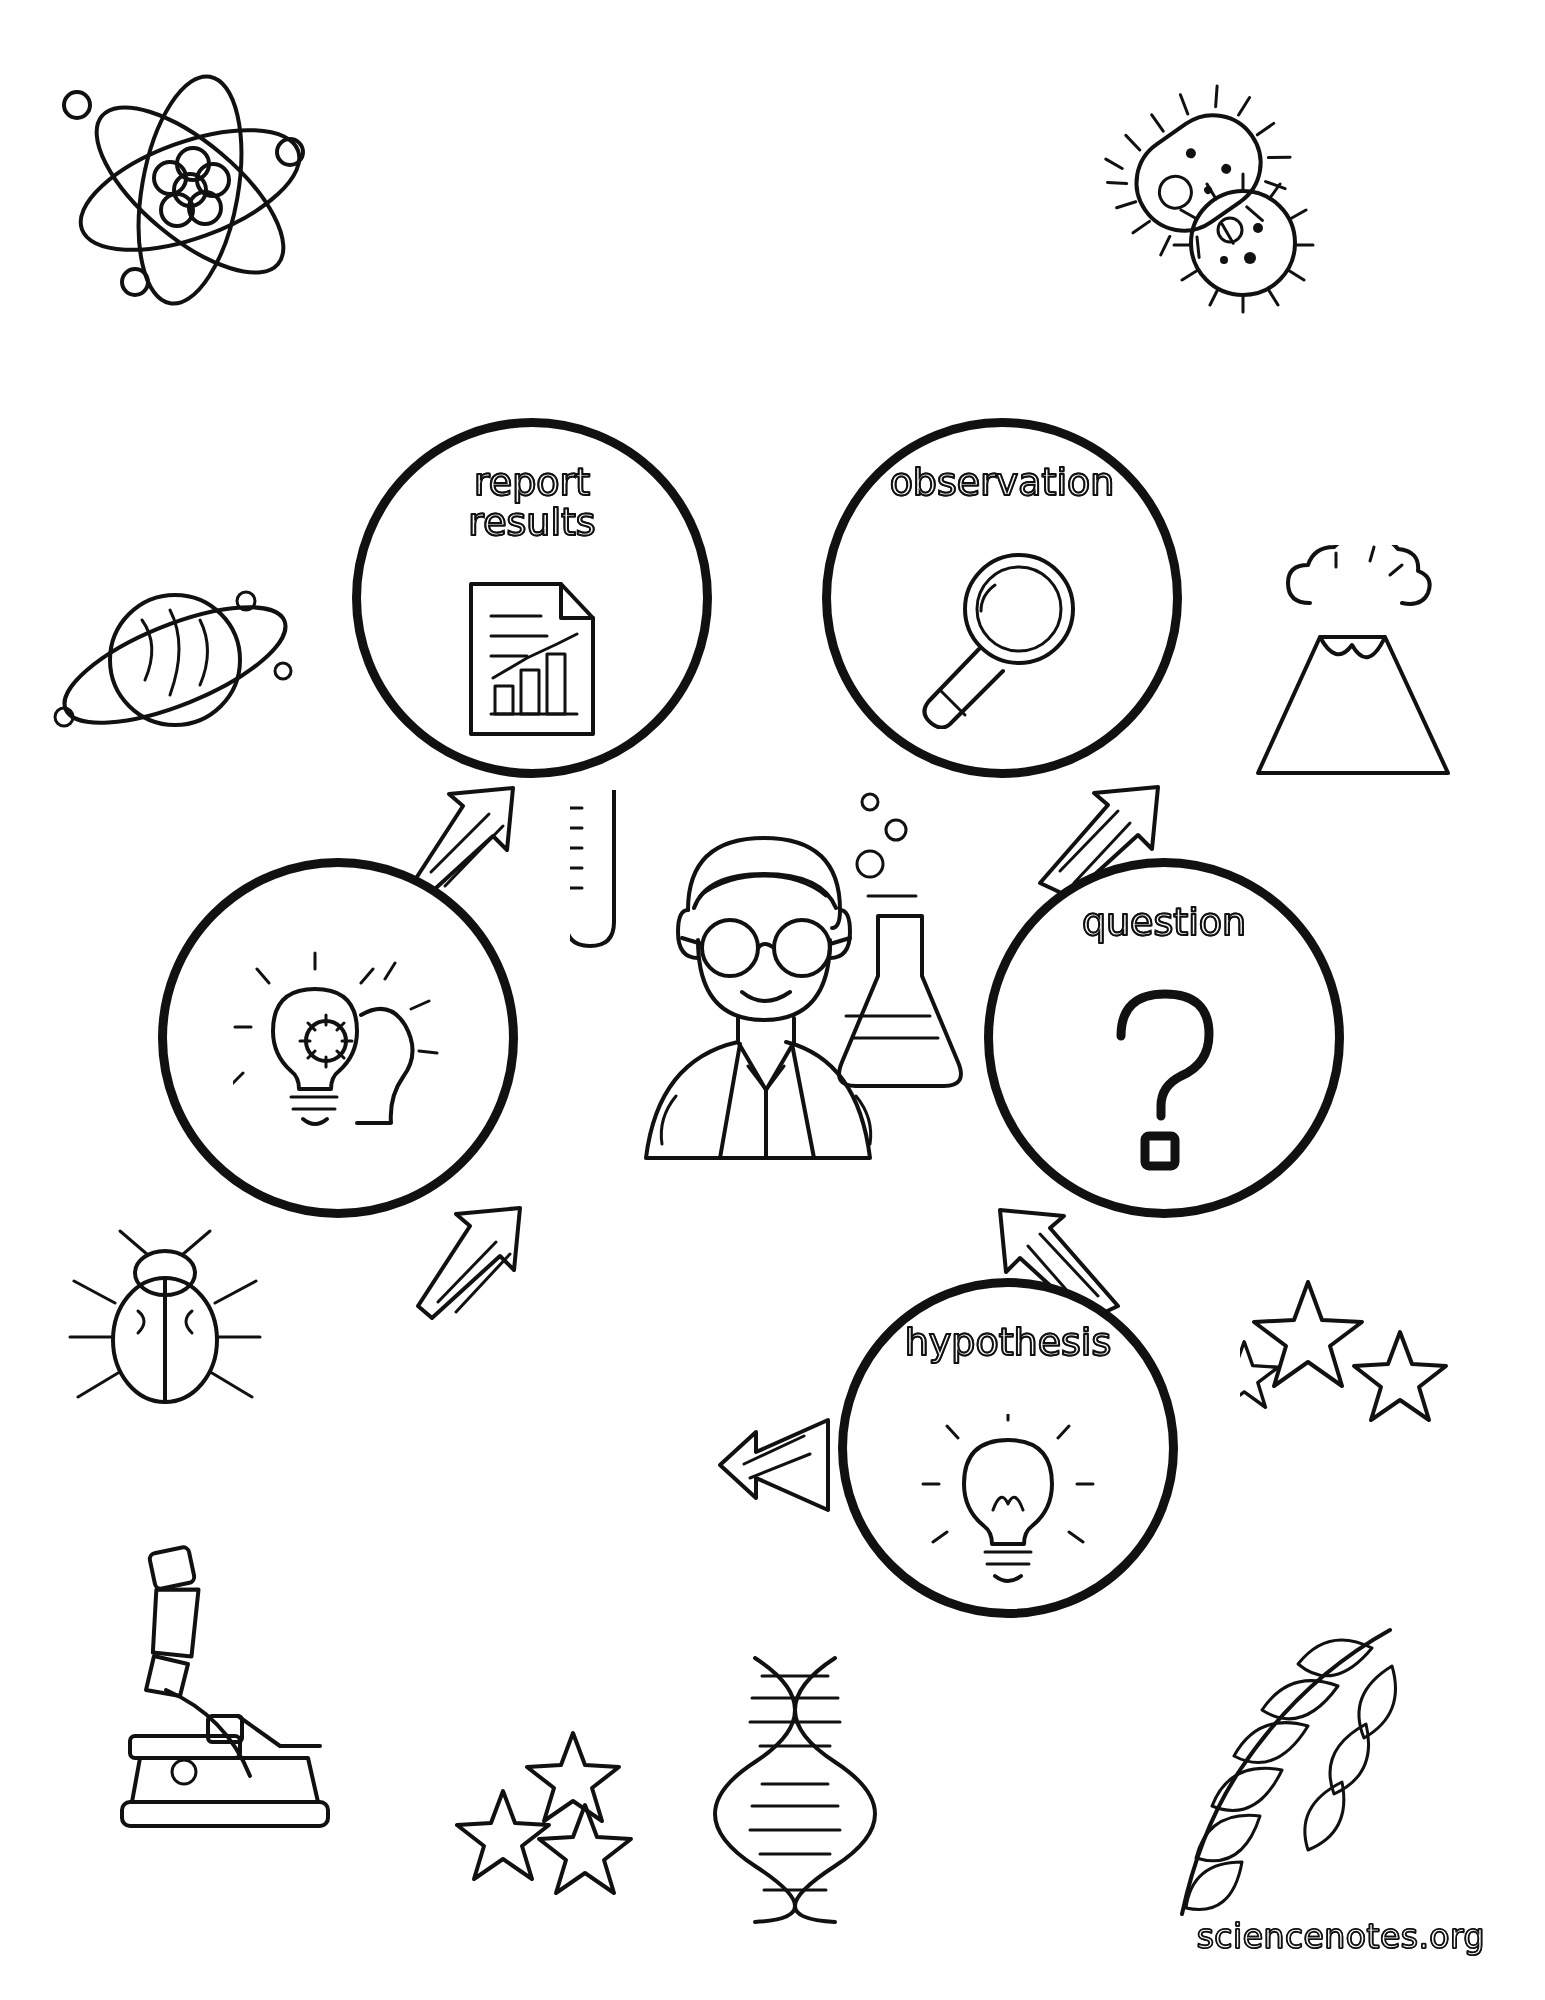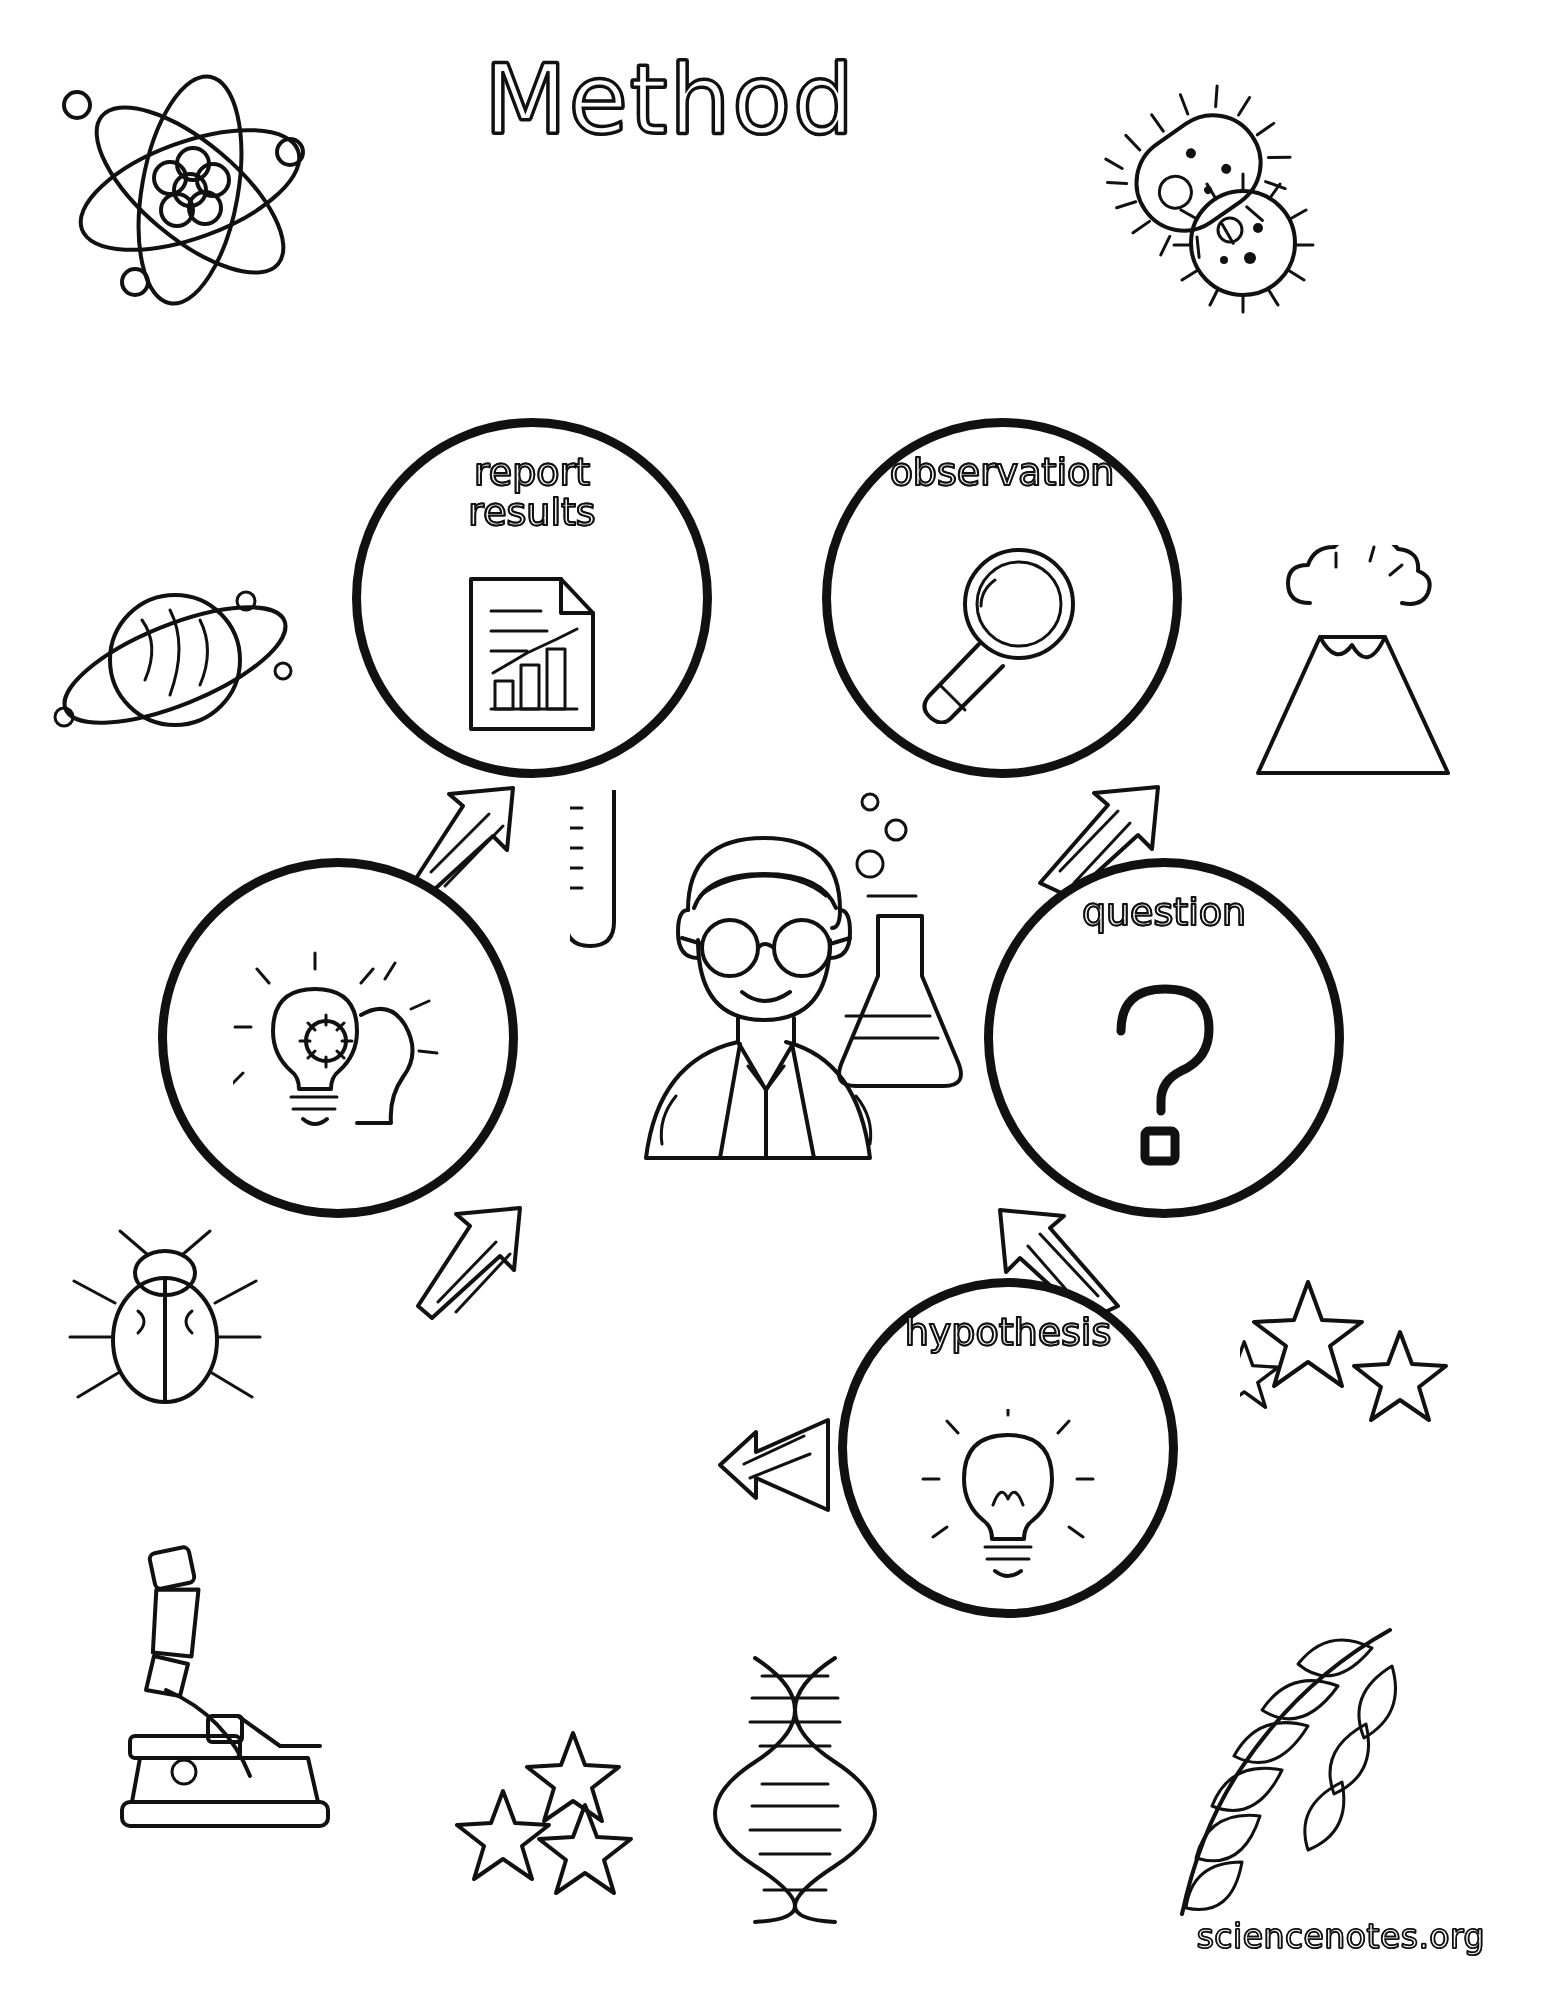--- a/index.html
+++ b/index.html
@@ -47,21 +47,21 @@
     border: 9px solid #111;
     border-radius: 50%;
     background: #fff;
     box-sizing: border-box;
     display: flex;
     flex-direction: column;
     align-items: center;
     justify-content: flex-start;
   }
   .node .label {
-    margin-top: 26px;
+    margin-top: 36px;
     text-align: center;
     font-size: 38px;
     line-height: 1.05;
     color: #ffffff;
     -webkit-text-stroke: 2px #111;
     text-shadow: -1px 0 #111, 1px 0 #111, 0 -1px #111, 0 1px #111;
     max-width: 92%;
   }
   .node .art {
     margin-top: 6px;
@@ -98,21 +98,20 @@
   .st { fill: none; stroke: #111; stroke-width: 4; stroke-linecap: round; stroke-linejoin: round; }
   .st2 { fill: none; stroke: #111; stroke-width: 3; stroke-linecap: round; stroke-linejoin: round; }
   .stf { fill: #111; }
 </style>
 </head>
 <body>
 
 <div class="page">
 
   <div class="title">
-    <span class="line">Method</span>
   </div>
 
   <div class="deco" style="left:45px; top:60px;">
     <svg width="290" height="260" viewBox="0 0 290 260">
       <ellipse class="st" cx="145" cy="130" rx="115" ry="48" transform="rotate(-20 145 130)"></ellipse>
       <ellipse class="st" cx="145" cy="130" rx="115" ry="48" transform="rotate(40 145 130)"></ellipse>
       <ellipse class="st" cx="145" cy="130" rx="115" ry="48" transform="rotate(100 145 130)"></ellipse>
       <circle class="st" cx="145" cy="130" r="16"></circle>
       <circle class="st" cx="168" cy="120" r="16"></circle>
       <circle class="st" cx="160" cy="148" r="16"></circle>

